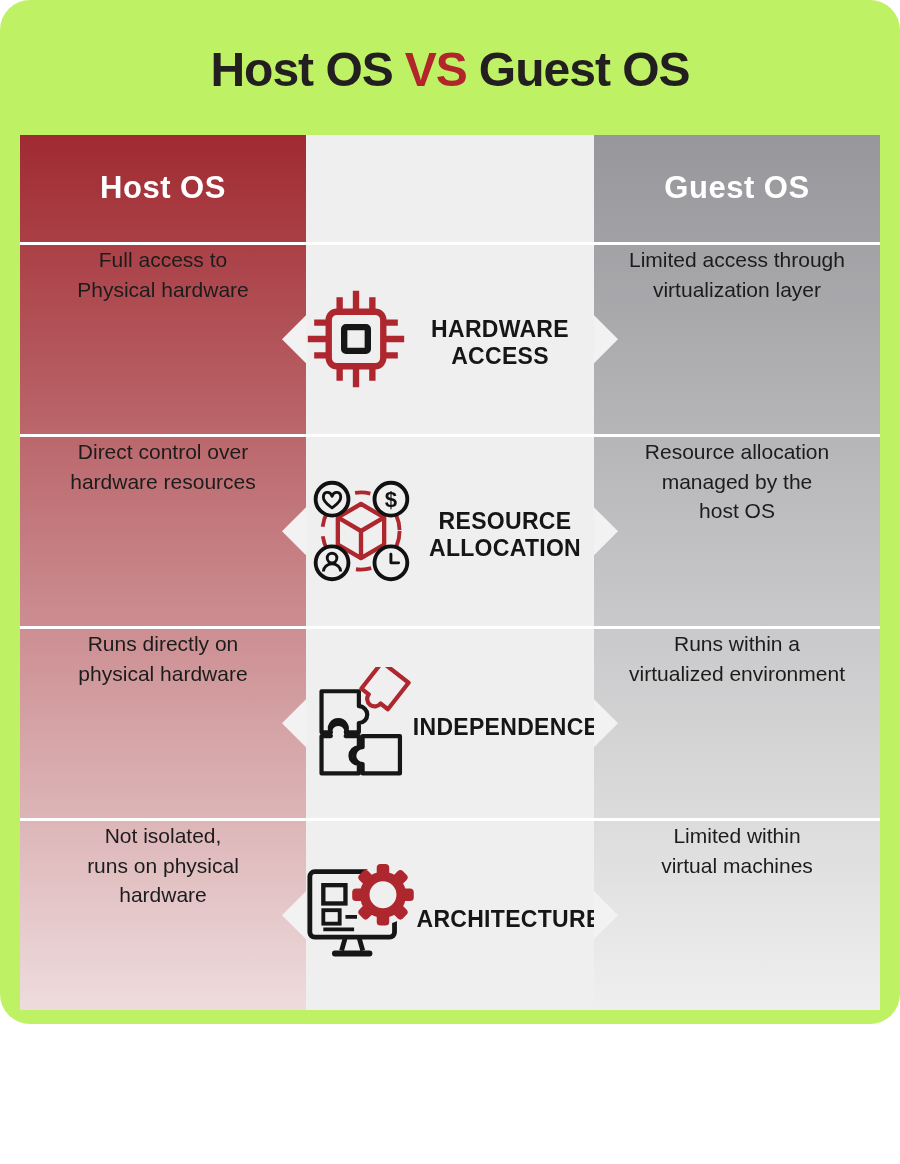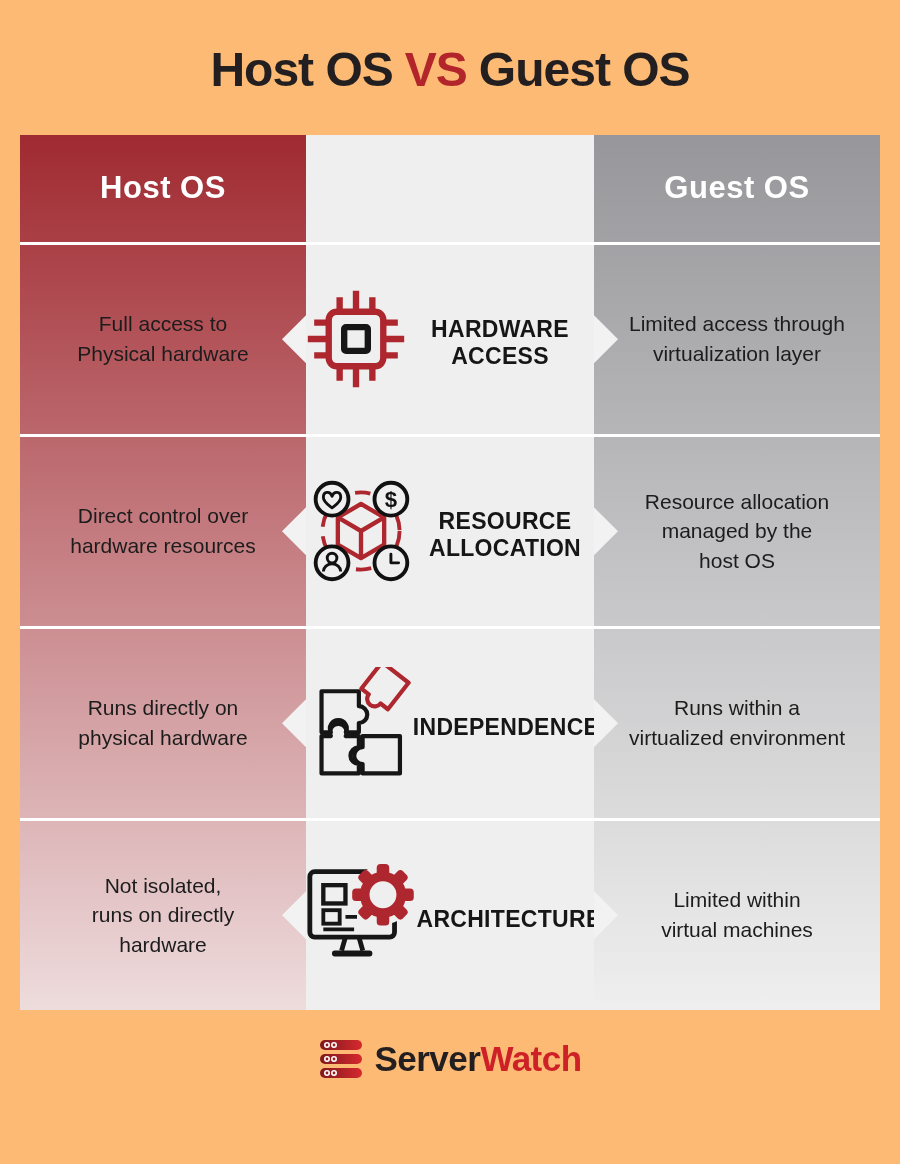--- a/index.html
+++ b/index.html
@@ -1,19 +1,19 @@
 <!DOCTYPE html>
 <html style="--accent-red: #B2252A; --host-top: #A02A31; --host-bottom: #EEDCDD; --guest-top: #97969A; --guest-bottom: #F0EFEF; --center-bg: #F0EFEF; --separator: #FFFFFF; --notch: #F3F2F2; --icon-red: #AE272E; --icon-black: #161616; --text: #1C1C1C; --header-text: #FFFFFF; --brand-black: #231F20; --brand-red: #CE2127;"><head>
 <meta charset="utf-8">
 <style>
   * { margin:0; padding:0; box-sizing:border-box; }
   html,body { background:#ffffff; }
   .canvas {
-    width:900px; height:1164px; background:#fdba74; position:relative;
-    font-family:"Liberation Sans", sans-serif; overflow:hidden;
+    width:900px; height:1024px; background:#bef264; position:relative;
+    font-family:"Liberation Sans", sans-serif; overflow:hidden;border-radius:30px;
   }
   
   .title {
     padding-top:44px; text-align:center;
     font-size:48px; font-weight:700; letter-spacing:-1px;
     color:var(--brand-black, #231F20); line-height:1.1;
   }
   .title .vs { color:var(--accent-red, #B2252A); margin:0 12px; }
 
   
@@ -27,21 +27,21 @@
   .col-guest { background:linear-gradient(180deg, var(--guest-top,#97969A) 0%, var(--guest-bottom,#F0EFEF) 100%); }
 
   .sep { height:3px; background:var(--separator,#FFFFFF); flex:0 0 auto; }
 
   .cell { position:relative; }
   .cell-header {
     height:107px; display:flex; align-items:center; justify-content:center;
     color:var(--header-text,#FFFFFF); font-size:31px; font-weight:700; letter-spacing:0.5px;
   }
   .cell-body {
-    height:189px; display:flex; align-items:center; justify-content:center;
+    height:189px; display:flex; align-items:flex-start; justify-content:center;
     text-align:center;
   }
   .cell-text {
     font-size:21px; line-height:1.42; color:var(--text,#1C1C1C);
     white-space:pre-line; padding:0 24px;
   }
   .notch {
     position:absolute; top:50%; transform:translateY(-50%);
     width:24px; height:48px; background:var(--notch,#F3F2F2);
   }
@@ -90,21 +90,21 @@
       </div>
       <div class="sep"></div>
       <div class="cell cell-body">
         <p class="cell-text">Runs directly on
 physical hardware</p>
         <div class="notch notch-into-host"></div>
       </div>
       <div class="sep"></div>
       <div class="cell cell-body">
         <p class="cell-text">Not isolated,
-runs on directly
+runs on physical
 hardware</p>
         <div class="notch notch-into-host"></div>
       </div>
     </div>
 
     <div class="col col-center">
       <div class="cell cell-header"></div>
       <div class="sep"></div>
 
       <div class="cell cell-body center-content">

